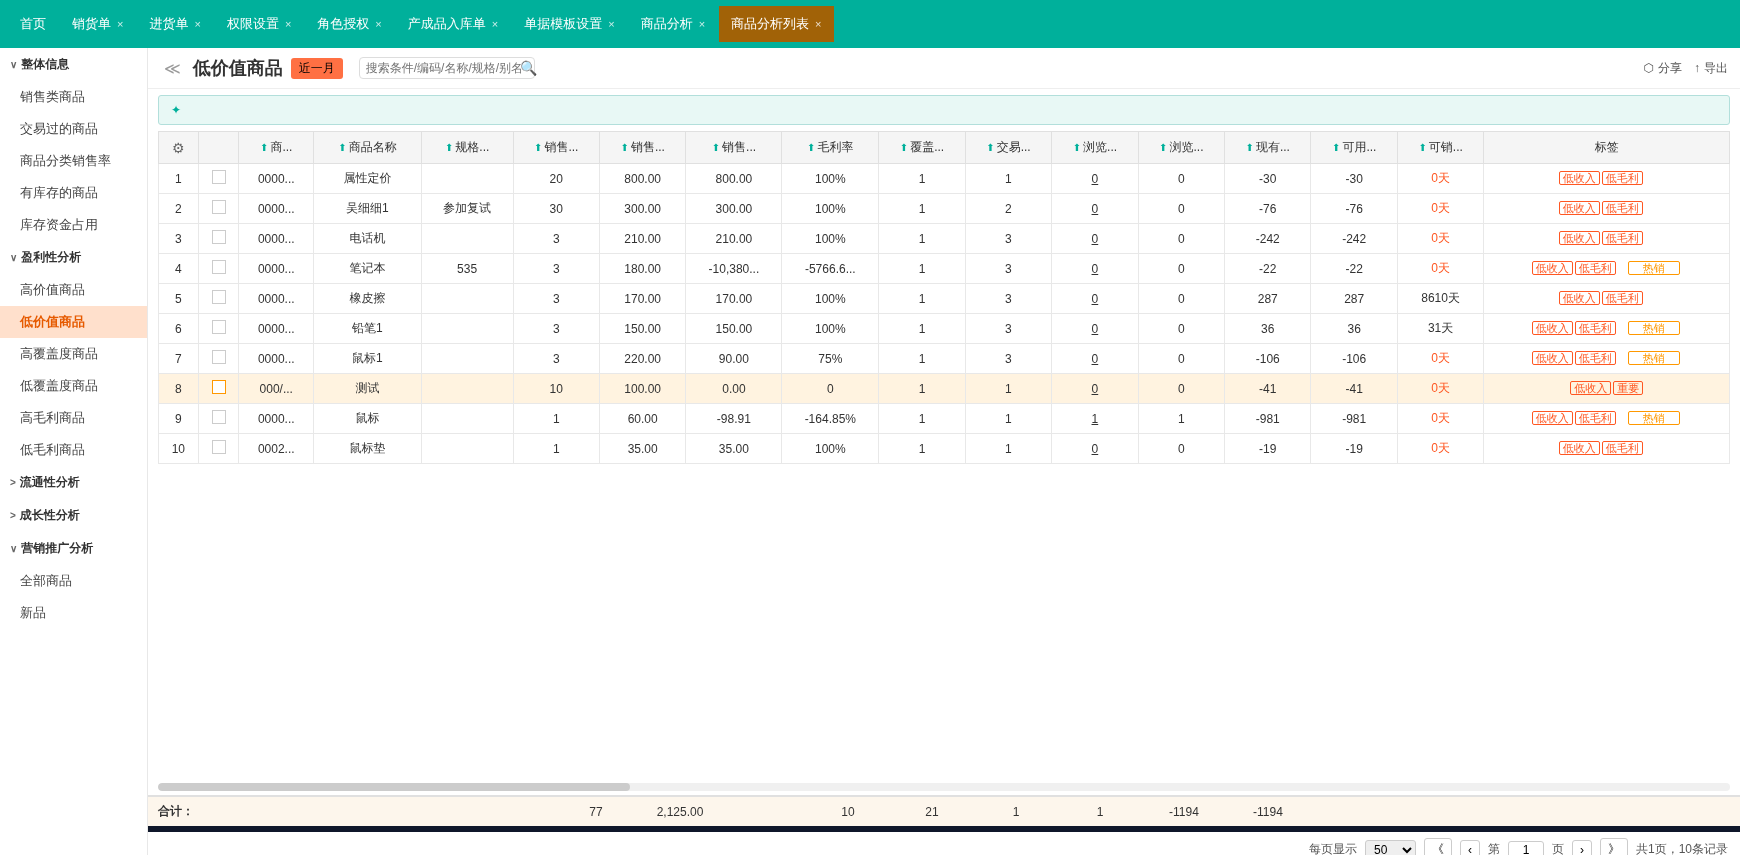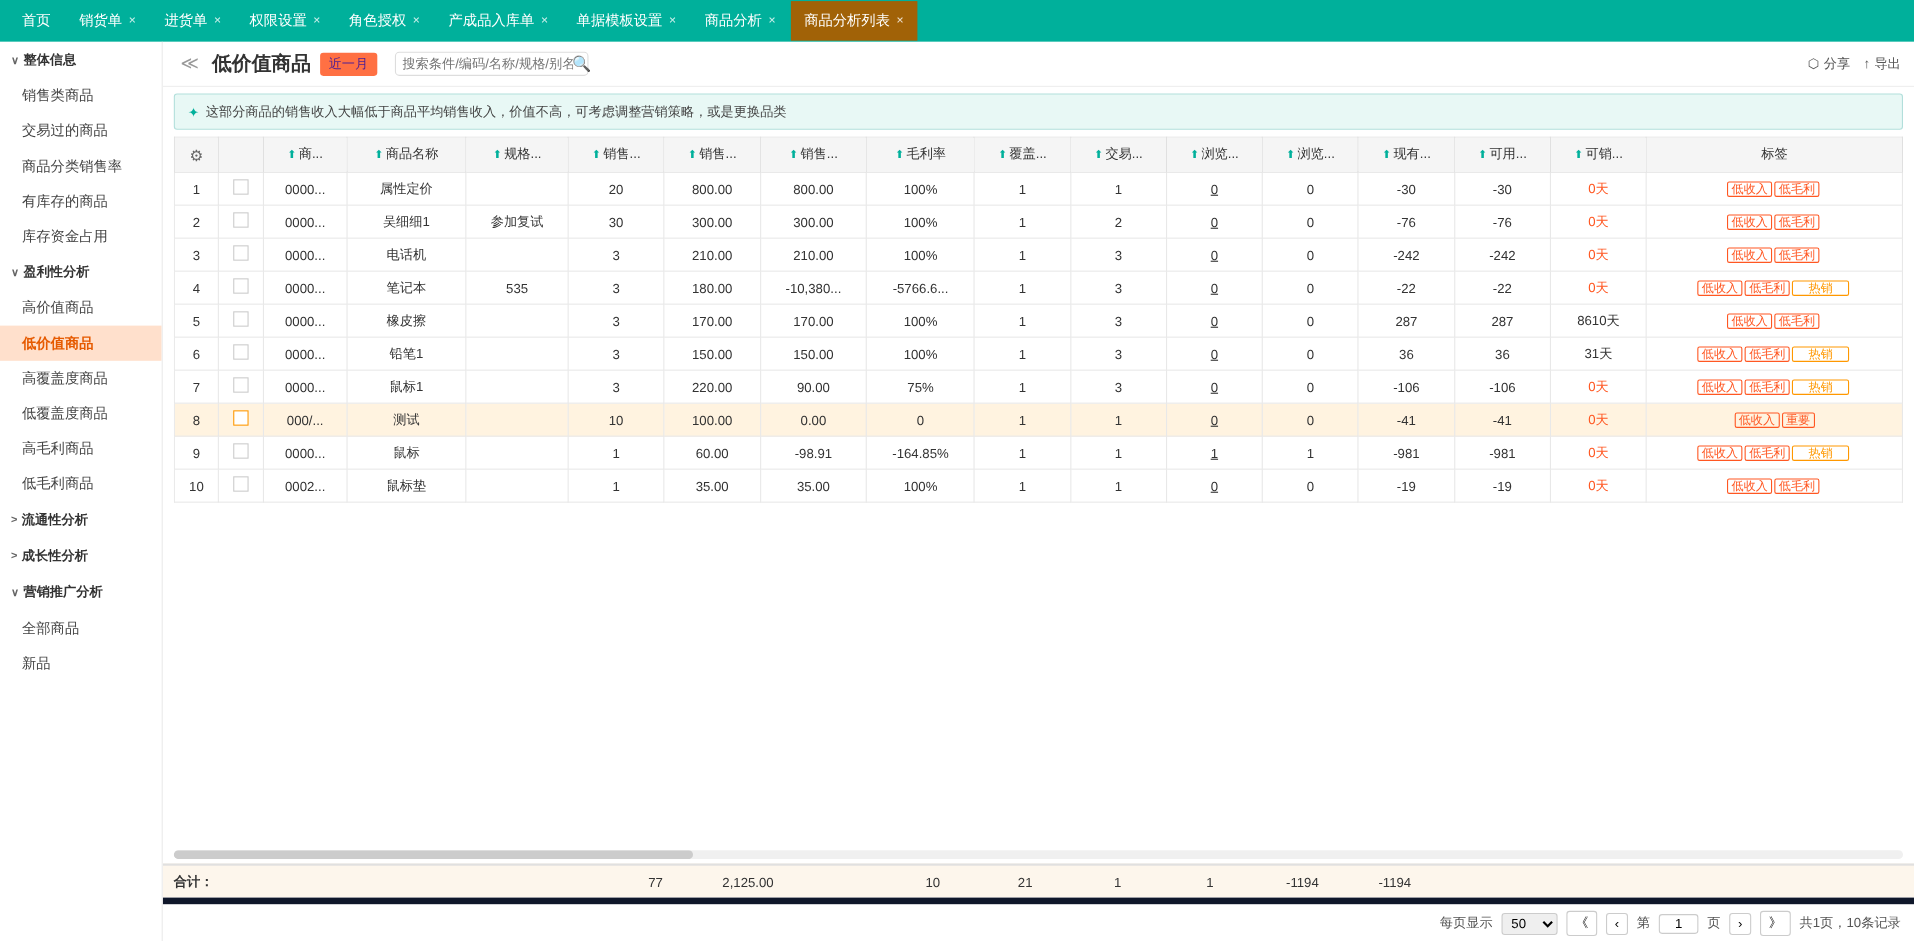--- a/index.html
+++ b/index.html
@@ -3,21 +3,21 @@
   <meta charset="utf-8">
   <style>
     * { box-sizing: border-box; margin: 0; padding: 0; font-family: "Microsoft YaHei", Arial, sans-serif; font-size: 12px; }
     body { background: #f5f5f5; width: 1740px; min-height: 855px; overflow-x: auto; }
 
     
     .top-nav {
       background: #00b09b;
       display: flex;
       align-items: center;
-      height: 38px;
+      height: 48px;
       padding: 0 8px;
       gap: 2px;
     }
     .nav-item {
       color: #fff;
       padding: 0 12px;
       height: 36px;
       display: flex;
       align-items: center;
       cursor: pointer;
@@ -76,21 +76,21 @@
       border-bottom: 1px solid #eee;
       gap: 8px;
     }
     .content-title {
       font-size: 18px;
       font-weight: bold;
       color: #333;
     }
     .tag-btn {
       background: #ff7043;
-      color: #4c1d95;
+      color: #000000;
       padding: 2px 8px;
       border-radius: 3px;
       font-size: 12px;
       cursor: pointer;
     }
     .search-box {
       display: flex;
       align-items: center;
       border: 1px solid #ddd;
       border-radius: 4px;
@@ -171,21 +171,21 @@
     }
     td {
       border: 1px solid #e8e8e8;
       padding: 6px 6px;
       text-align: center;
       color: #333;
       white-space: nowrap;
     }
     tr.highlighted td { background: #fff3e0; }
     .tag-low-income { color: #ff5722; font-size: 11px; border: 1px solid #ff5722; border-radius: 2px; padding: 0 3px; margin-right: 2px; }
-    .tag-low-profit { color: #ff5722; font-size: 11px; border: 1px solid #ff5722; border-radius: 2px; padding: 0 3px; margin-right: 2px; }
+    .tag-low-profit { color: #ff5722; font-size: 11px; border: 1px solid #ff5722; border-radius: 2px; padding: 0 3px; margin-right: 12px; }
     .tag-hot { color: #ff9800; font-size: 11px; border: 1px solid #ff9800; border-radius: 2px; padding: 0 14px; margin-right: 2px; }
     .tag-important { color: #ff5722; font-size: 11px; border: 1px solid #ff5722; border-radius: 2px; padding: 0 3px; }
     .zero-day { color: #ff5722; }
     .link-underline { text-decoration: underline; color: #333; cursor: pointer; }
     .check-box { width: 14px; height: 14px; border: 1px solid #ccc; display: inline-block; cursor: pointer; }
     .check-box.checked { background: #fff; border-color: #ff9800; }
     .gear-icon { font-size: 14px; cursor: pointer; color: #666; }
 
     
     .table-footer {
@@ -321,21 +321,20 @@
         </div>
         <div class="header-btn">
           <span>↑</span>
           <span>导出</span>
         </div>
       </div>
     </div>
 
     <div class="info-banner">
       <span class="tip-icon">✦</span>
-      <span>这部分商品的销售收入大幅低于商品平均销售收入，价值不高，可考虑调整营销策略，或是更换品类</span>
     </div>
 
     <div class="table-wrapper">
       <table>
         <thead>
           <tr>
 
           <th><span class="gear-icon">⚙</span></th>
               <th></th>
               <th><span class="col-sort">⬆</span>商...</th>

